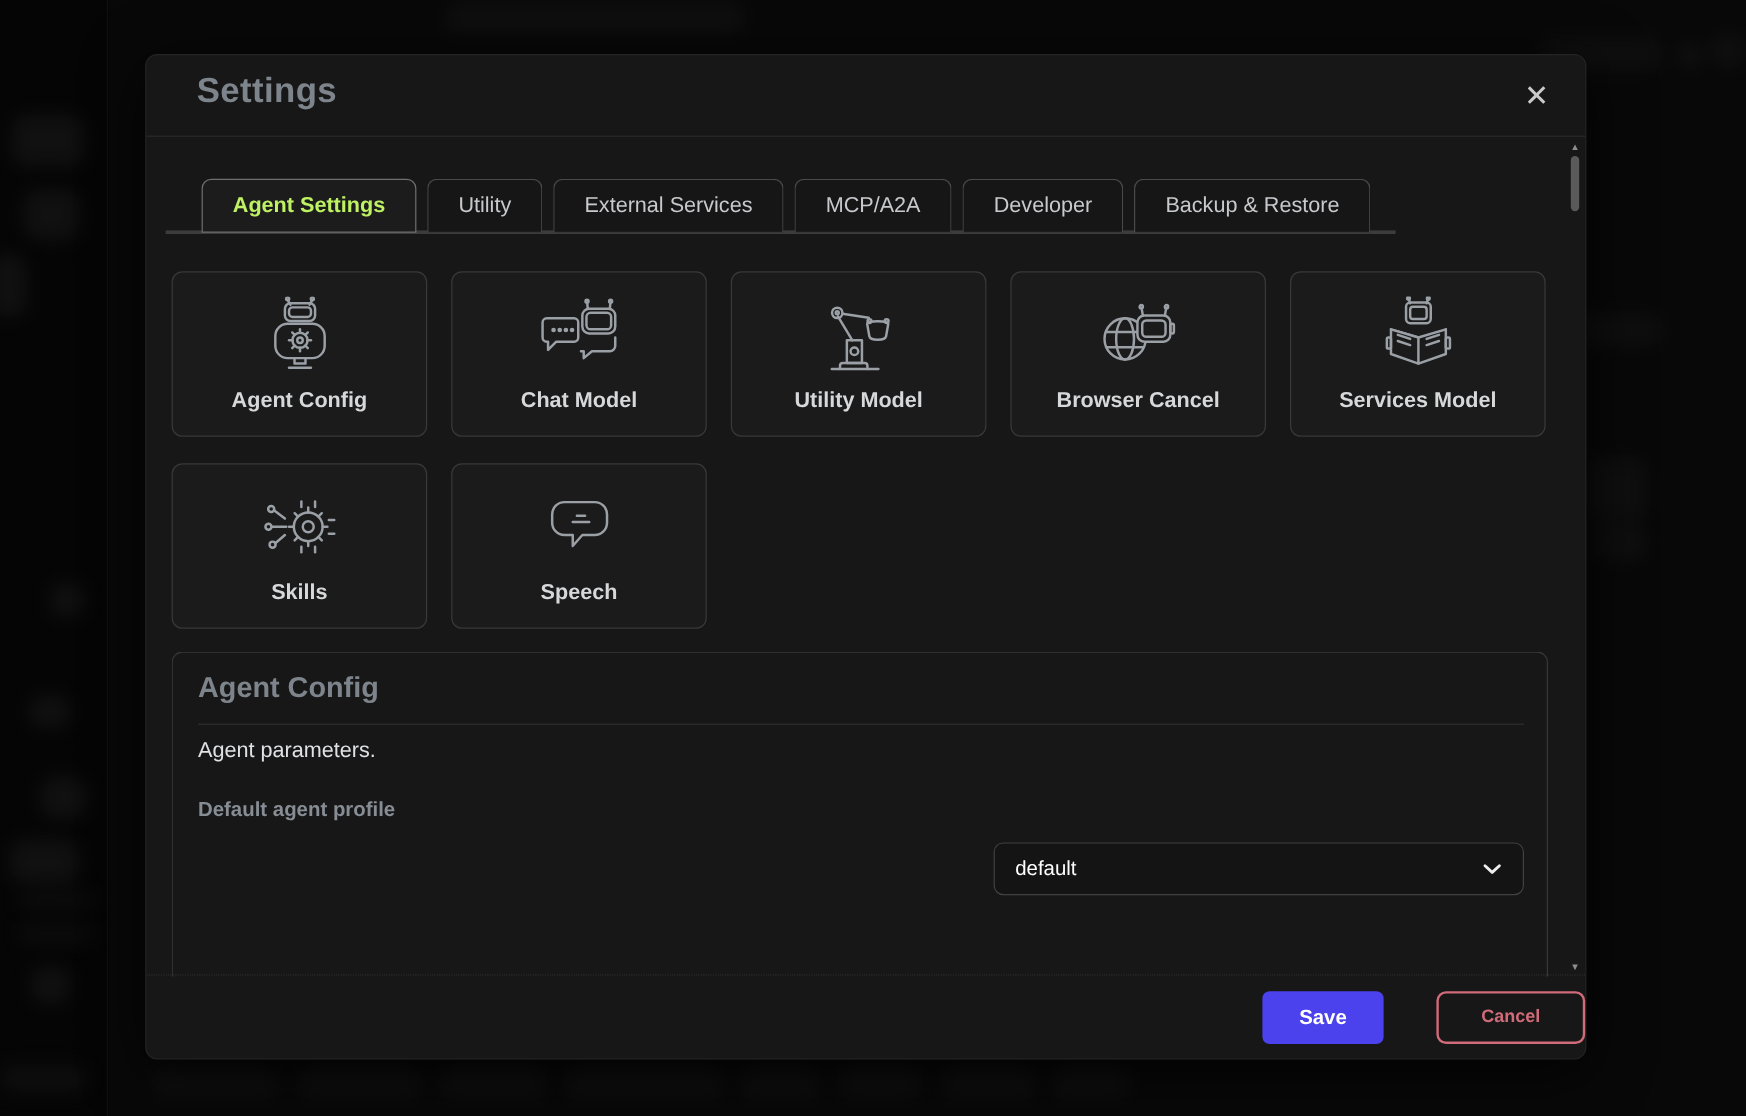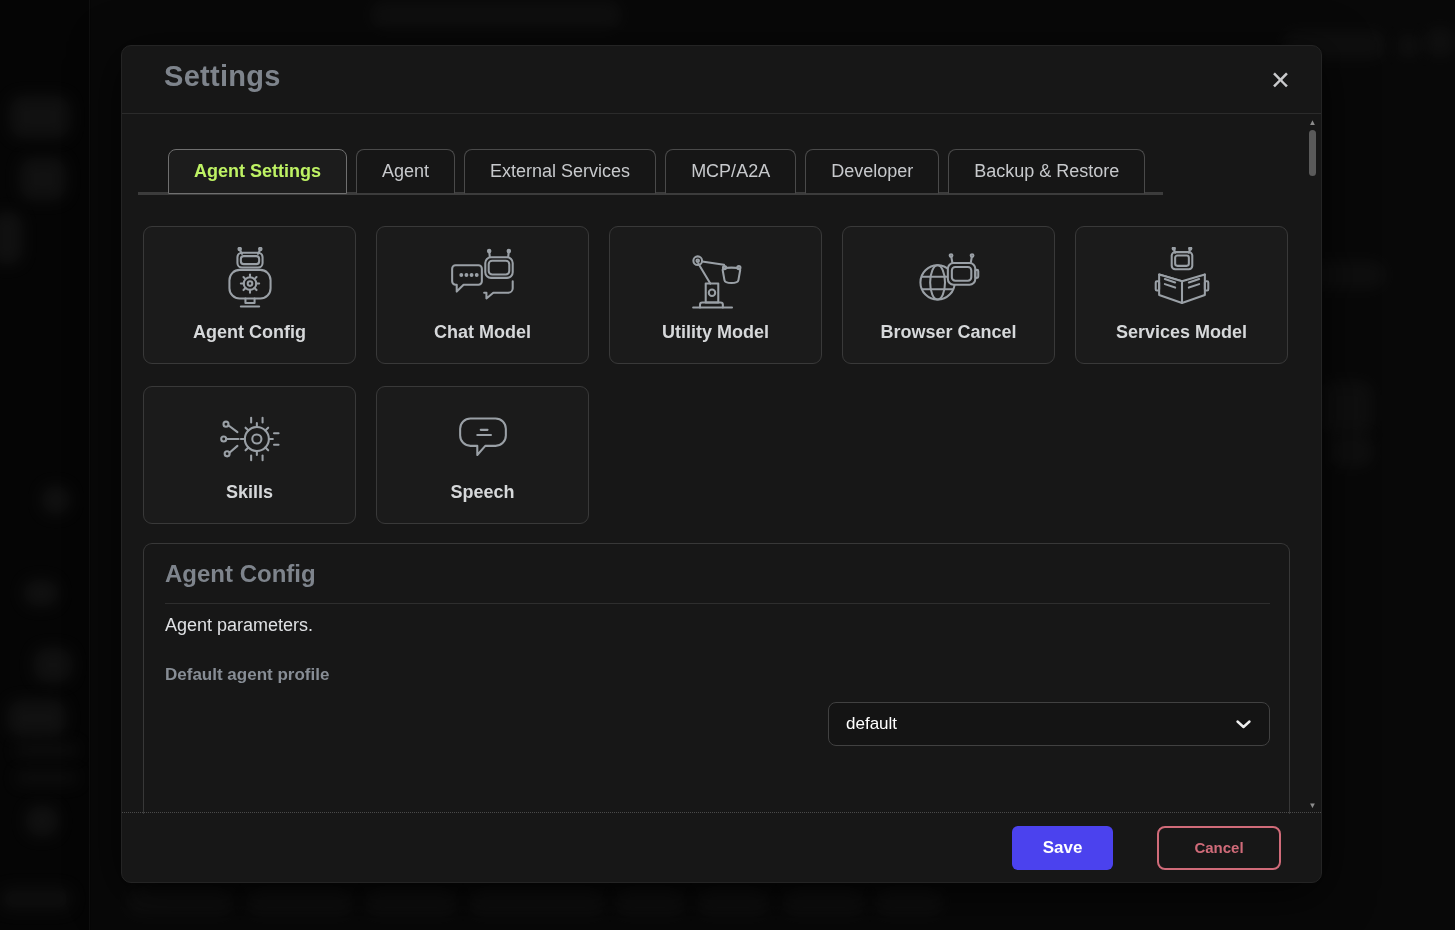--- a/index.html
+++ b/index.html
@@ -50,21 +50,21 @@
   .section-subtitle { position:absolute; left:21px; top:71px; font-size:18px; color:#dfe1e4; }
   .field-label { position:absolute; left:21px; top:121px; font-size:17px; font-weight:bold; color:#878d95; }
   .field-desc { position:absolute; left:21px; top:148px; width:652px; font-size:16px; line-height:20px; color:#ccced2; }
   .select { position:absolute; left:684px; top:158px; width:442px; height:44px;
     background:#141414; border:1px solid #414141; border-radius:8px;
     display:flex; align-items:center; padding:0 17px; font-size:17px; color:#ffffff; cursor:pointer; }
   .select svg { margin-left:auto; color:#eeeeee; }
 
   .footer { position:absolute; left:0; bottom:0; width:100%; height:70px;
     border-top:1px dotted #4a4a4a; display:flex; align-items:center; justify-content:flex-end;
-    gap:20px; padding-right:40px; border-radius:0 0 10px 10px; }
+    gap:20px; border-radius:0 0 10px 10px; }
   .btn-save { width:101px; height:44px; background:#4b42ee; color:#ffffff; font-weight:bold;
     font-size:17px; border:none; border-radius:6px; cursor:pointer; font-family:inherit; }
   .btn-cancel { width:124px; height:44px; background:transparent; color:#d06b79; font-weight:bold;
     font-size:15px; border:2px solid #d06b79; border-radius:8px; cursor:pointer; font-family:inherit;margin-left:24px; }
 
   .scrollbar { position:absolute; right:1px; top:68px; height:700px; width:15px; }
   .scroll-arrow { position:absolute; left:0; width:15px; text-align:center; font-size:8px; color:#8d8d8d; }
   .scroll-up { top:4px; }
   .scroll-down { bottom:4px; }
   .scroll-thumb { position:absolute; left:4px; top:16px; width:7px; height:46px; background:#5a5a5a;
@@ -108,21 +108,21 @@
 <div class="overlay"></div>
 
 <div class="modal">
 
   <div class="modal-title">Settings</div>
   <div class="close-btn">✕</div>
   <div class="header-line"></div>
 
   <div class="tabs">
     <div class="tab active">Agent Settings</div>
-    <div class="tab">Agent</div>
+    <div class="tab">Utility</div>
     <div class="tab">External Services</div>
     <div class="tab">MCP/A2A</div>
     <div class="tab">Developer</div>
     <div class="tab">Backup &amp; Restore</div>
   </div>
   <div class="tabs-line"></div>
 
   <div class="cards">
 
     <div class="card">

